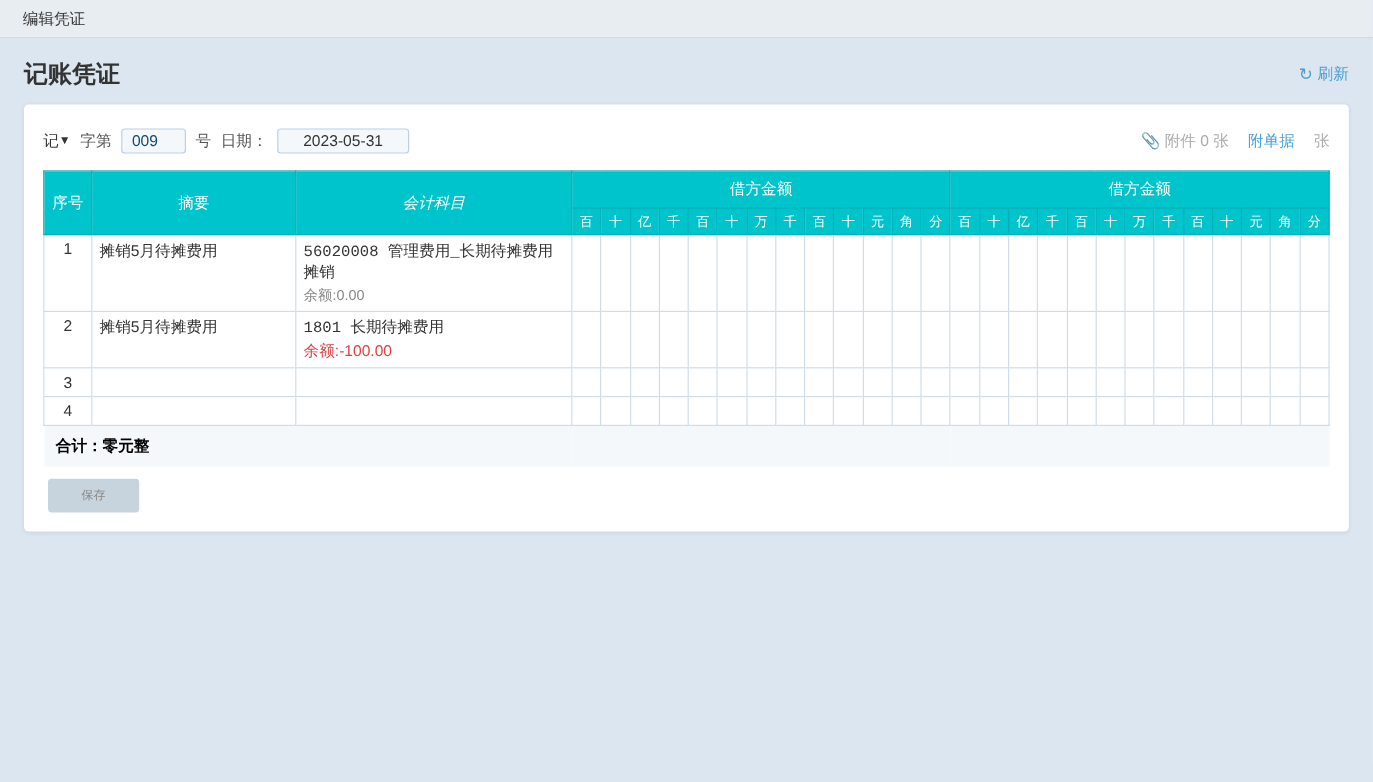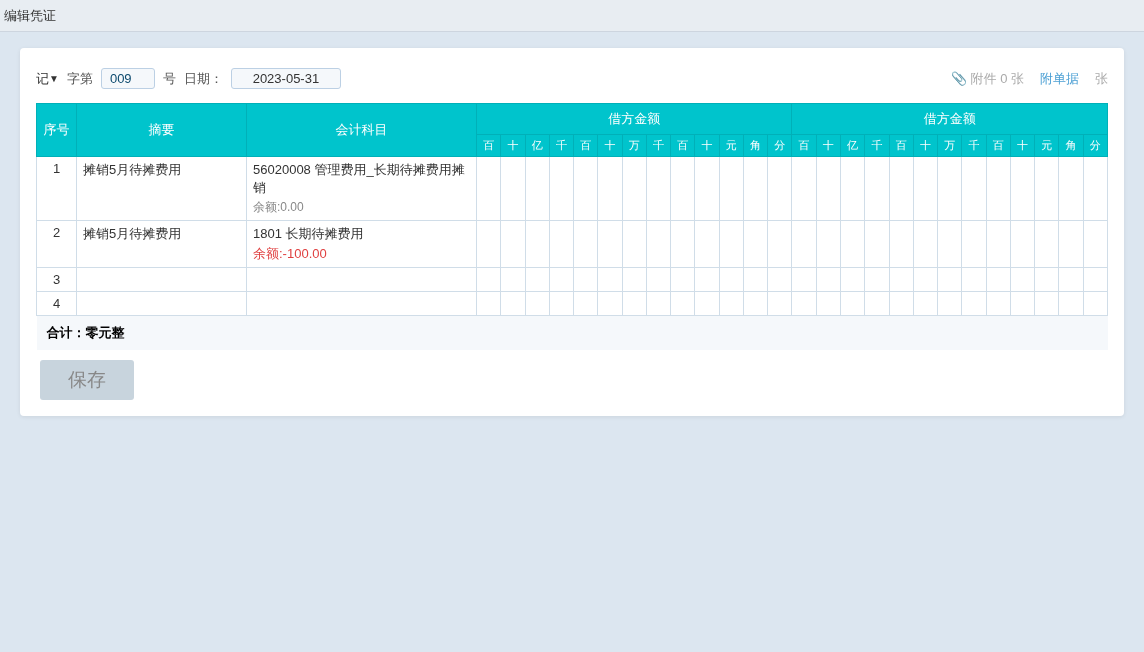--- a/index.html
+++ b/index.html
@@ -9,21 +9,21 @@
       background: #dce6f0;
       width: 1144px;
       height: 652px;
       overflow: hidden;
     }
     .title-bar {
       background: #e8edf2;
       height: 32px;
       display: flex;
       align-items: center;
-      padding: 0 4px;
+      padding: 0 19px;
       font-size: 13px;
       color: #333;
       border-bottom: 1px solid #cdd5df;
     }
     .main-content {
       background: #dce6f0;
       padding: 16px 20px;
       height: 620px;
       overflow: hidden;
     }
@@ -143,21 +143,21 @@
       background: #00c4cc;
       color: #fff;
       text-align: center;
       font-size: 11px;
       font-weight: normal;
       padding: 3px 0;
       border: 1px solid #00b0b8;
     }
     .col-no { width: 40px; }
     .col-summary { width: 170px; }
-    .col-account { width: 230px; }
+    .col-account { width: 230px; font-style: italic; }
     .col-digit { width: 18px; font-size: 11px; }
 
     .voucher-table tbody tr {
       border-bottom: 1px solid #e0eaf2;
     }
     .voucher-table tbody td {
       border: 1px solid #d0dde8;
       padding: 4px 6px;
       vertical-align: top;
       font-size: 13px;
@@ -181,20 +181,21 @@
       margin-top: 2px;
     }
     .balance-red {
       font-size: 13px;
       color: #e04040;
       margin-top: 2px;
     }
     .account-name {
       font-weight: 500;
       color: #333;
+      font-family: Liberation Mono, monospace;
     }
     .total-row td {
       background: #f5f8fb;
       border-top: 1px solid #c0d0e0;
       padding: 8px 10px;
       font-size: 13px;
       font-weight: bold;
     }
     .footer-bar {
       display: flex;
@@ -208,34 +209,41 @@
       gap: 30px;
       color: #aaa;
       font-size: 12px;
     }
     .save-btn {
       background: #c8d4dd;
       color: #888;
       border: none;
       border-radius: 3px;
       padding: 7px 28px;
-      font-size: 19px;
+      font-size: 10px;
       cursor: pointer;
       font-family: Liberation Serif, serif;
     }
     .chevron { font-size: 10px; }
   </style>
 </head>
 <body>
 
 <div class="title-bar">
   <span>编辑凭证</span>
 </div>
 
 <div class="main-content">
+  <div class="page-header">
+    <h1 class="page-title">记账凭证</h1>
+    <button class="refresh-btn">
+      <span style="font-size:14px;">↻</span>
+      <span>刷新</span>
+    </button>
+  </div>
 
   <div class="card">
 
     <div class="voucher-meta">
       <div class="meta-item">
         <button class="meta-dropdown">
           <span>记</span>
           <span class="chevron"> ▼</span>
         </button>
       </div>

